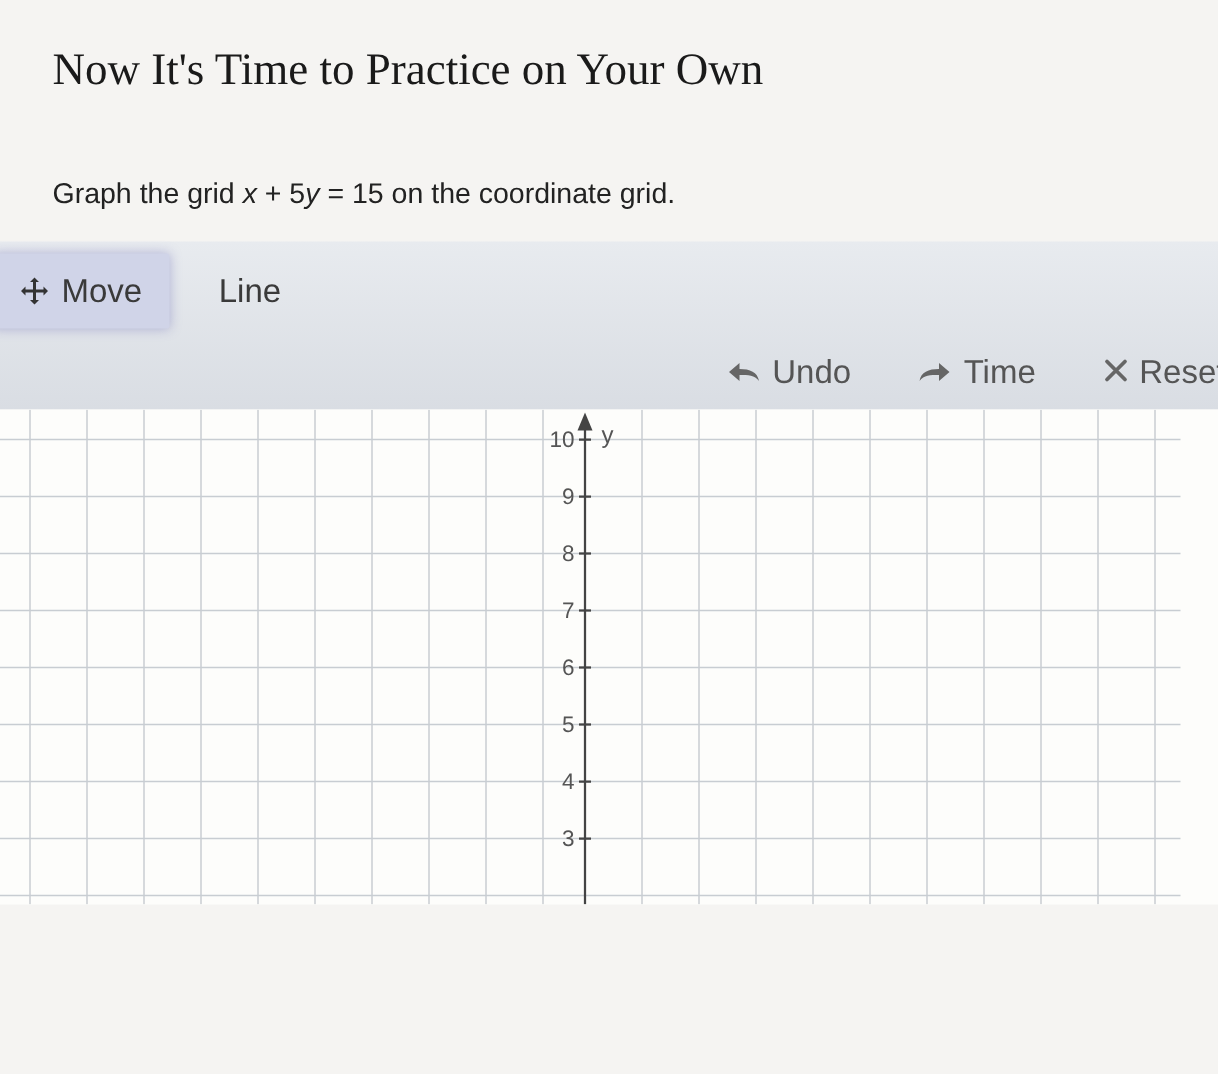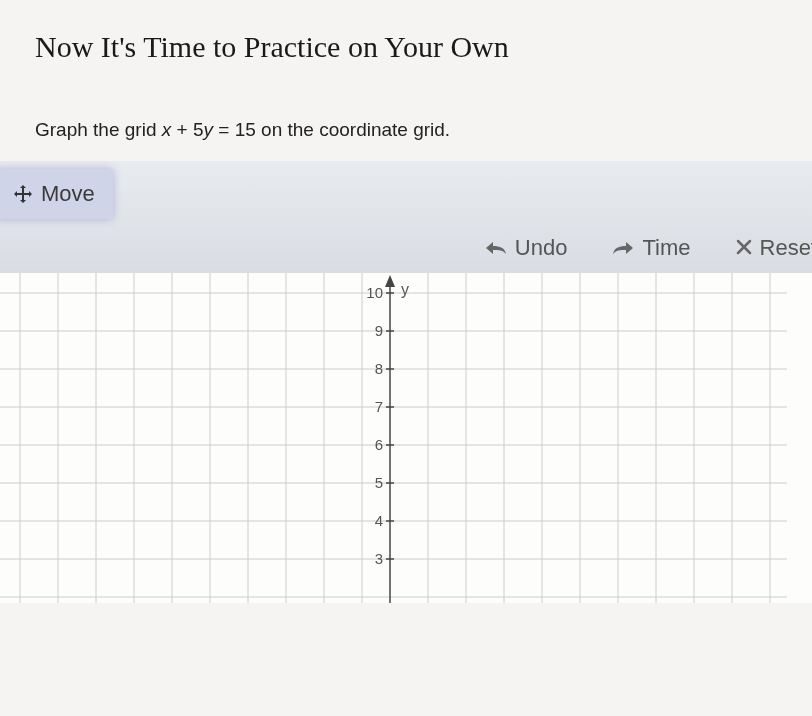--- a/index.html
+++ b/index.html
@@ -144,20 +144,23 @@
 
 <div class="toolbar">
   <div class="tool-row-1">
     <button class="tool-btn active">
       <span class="move-icon">
         <svg width="20" height="20" viewBox="0 0 20 20">
           <path d="M10 1 L13 4 L11 4 L11 9 L16 9 L16 7 L19 10 L16 13 L16 11 L11 11 L11 16 L13 16 L10 19 L7 16 L9 16 L9 11 L4 11 L4 13 L1 10 L4 7 L4 9 L9 9 L9 4 L7 4 Z" fill="#333"></path>
         </svg>
       </span>
       <span>Move</span>
+    </button>
+    <button class="tool-btn">
+      <span>Line</span>
     </button>
   </div>
   <div class="tool-row-2">
     <button class="action-btn">
       <span>
         <svg width="22" height="14" viewBox="0 0 22 14">
           <path d="M1 7 L8 1 L8 5 C15 5 20 7 21 13 C18 9 14 9 8 9 L8 13 Z" fill="#666"></path>
         </svg>
       </span>
       <span>Undo</span>

